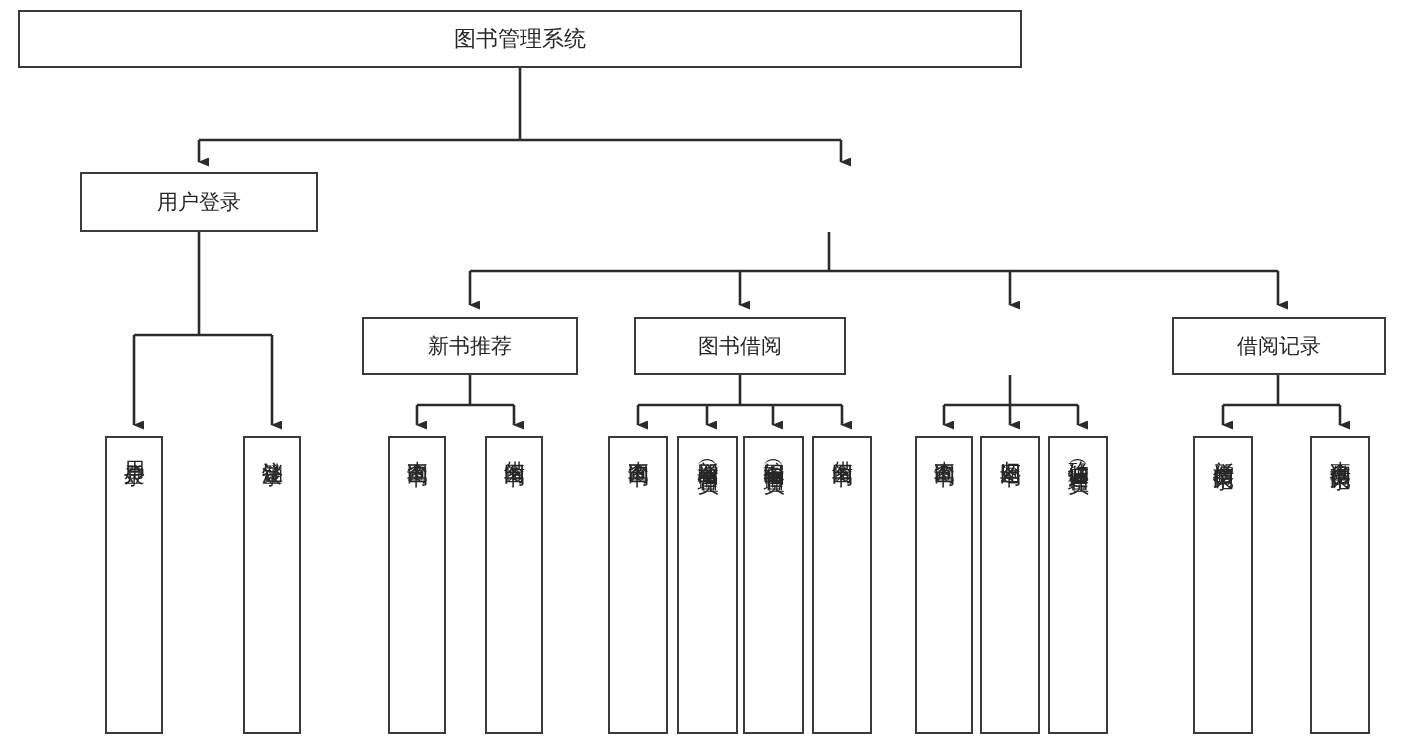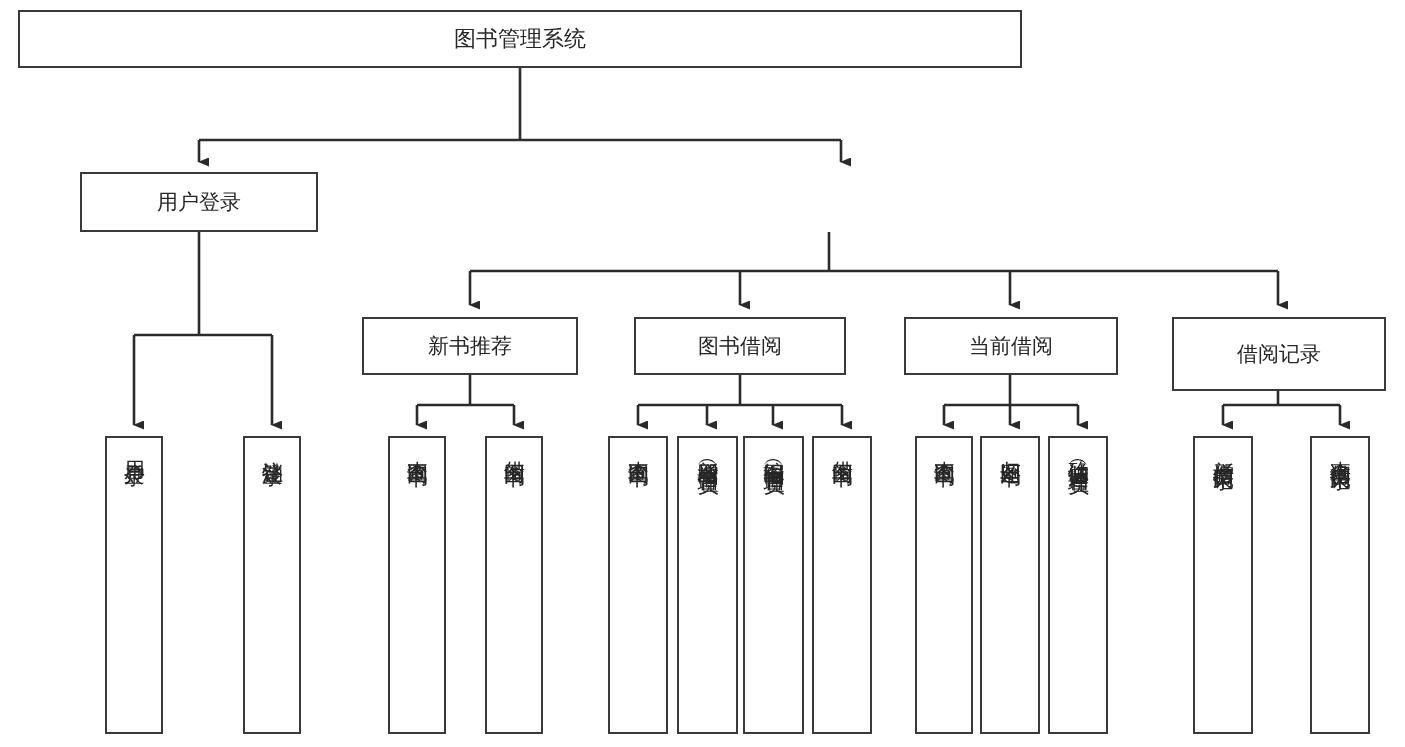--- a/index.html
+++ b/index.html
@@ -132,24 +132,21 @@
   <div class="node horiz" style="left:80px; top:172px; width:238px; height:60px;">
     <span class="node-label">用户登录</span>
   </div>
 
   <div class="node horiz" style="left:634px; top:317px; width:212px; height:58px;">
     <span class="node-label">图书借阅</span>
   </div>
   <div class="node horiz" style="left:362px; top:317px; width:216px; height:58px;">
     <span class="node-label">新书推荐</span>
   </div>
-  <div class="node horiz" style="left:904px; top:317px; width:214px; height:58px;">
-    <span class="node-label">当前借阅</span>
-  </div>
-  <div class="node horiz" style="left:1172px; top:317px; width:214px; height:74px;">
+  <div class="node horiz" style="left:1172px; top:317px; width:214px; height:58px;">
     <span class="node-label">借阅记录</span>
   </div>
 
   <div class="node vert" style="left:105px; top:436px; width:58px; height:298px;">
     <span class="node-label">用户登录</span>
   </div>
   <div class="node vert" style="left:243px; top:436px; width:58px; height:298px;">
     <span class="node-label">注销登录</span>
   </div>
 

